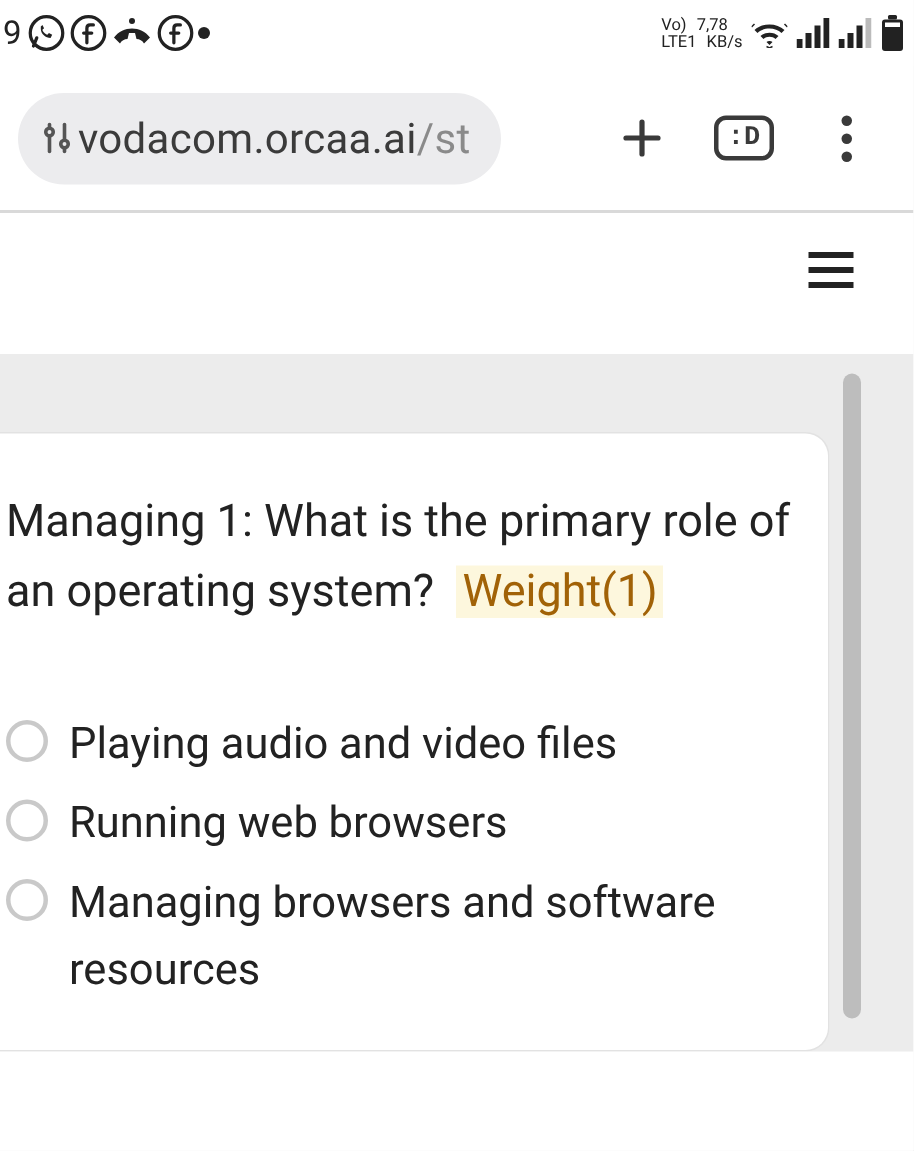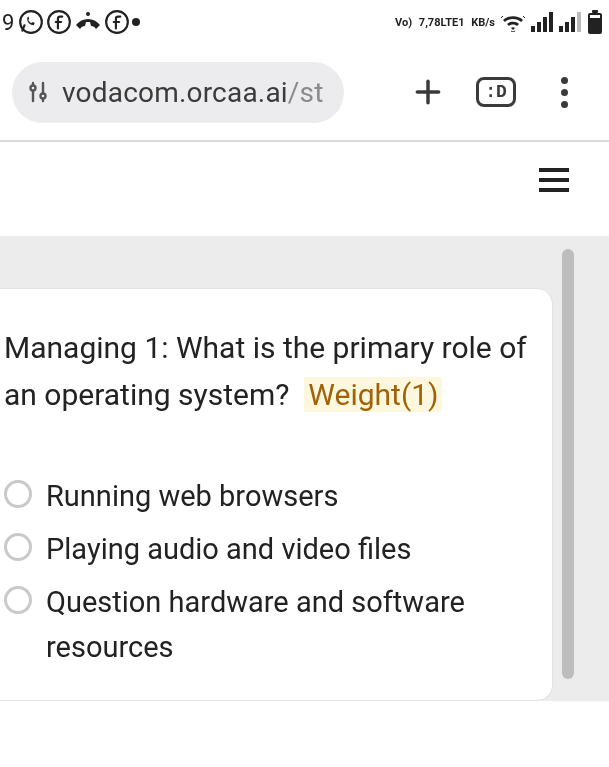--- a/index.html
+++ b/index.html
@@ -4,27 +4,27 @@
 <style>
   * { margin: 0; padding: 0; box-sizing: border-box; }
   html, body { width: 609px; height: 767px; font-family: Roboto, "Helvetica Neue", Arial, sans-serif; background:#fff; overflow:hidden; }
   
   
   .status-bar { height: 44px; background:#fff; display:flex; align-items:center; justify-content:space-between; padding: 0 6px 0 2px; }
   .status-left, .status-right { display:flex; align-items:center; gap:6px; }
   .status-left { gap:2px; }
   .sb-icon { color:#222; display:flex; align-items:center; justify-content:center; }
   .sb-num { font-size:22px; color:#222; margin-right:2px;}
-  .net-stack { display:flex; flex-direction:row; align-items:flex-start; line-height:1; font-size:11px; color:#222;font-weight:bold; }
+  .net-stack { display:flex; flex-direction:column; align-items:flex-start; line-height:1; font-size:11px; color:#222; }
   .net-stack .row { display:flex; gap:2px; }
   .dot { width:8px; height:8px; border-radius:50%; background:#222; }
   
   
   .chrome { height: 96px; display:flex; align-items:center; padding: 0 22px 0 12px; gap: 22px; }
-  .url-pill { flex: 0 0 auto; display:flex; align-items:center; gap:10px; background:#ececee; border-radius: 40px; padding: 14px 20px 14px 16px; }
+  .url-pill { flex: 0 0 auto; display:flex; align-items:center; background:#ececee; border-radius: 40px; padding: 14px 20px 14px 16px; }
   .url-text { font-size:28px; color:#3b3b3b; letter-spacing:0.2px;}
   .url-text .path { color:#8a8a8a; }
   .chrome-spacer { flex:1; }
   .chrome-btn { width:46px; height:46px; display:flex; align-items:center; justify-content:center; color:#3a3a3a; }
   .tabcount { border:3px solid #3a3a3a; border-radius:8px; padding:2px 6px; font-size:18px; font-weight:700; font-family: "Courier New", monospace; }
   .kebab { display:flex; flex-direction:column; gap:5px; }
   .kebab span { width:7px; height:7px; border-radius:50%; background:#3a3a3a; }
   
   
   .page { position:relative; height: calc(767px - 44px - 96px); background:#fff; }
@@ -169,29 +169,29 @@
   <div class="gray-gap"></div>
   <div class="content-wrap">
     <div class="card">
       <div class="q-title">
         <span>Managing 1: </span><span>What is the primary role of an operating system?</span>
         &nbsp;<span class="weight">Weight(1)</span>
       </div>
       <div class="options">
         <label class="option">
           <span class="radio"></span>
+          <span class="opt-label">Playing audio and video files</span>
+        </label>
+        <label class="option">
+          <span class="radio"></span>
           <span class="opt-label">Running web browsers</span>
         </label>
         <label class="option">
           <span class="radio"></span>
-          <span class="opt-label">Playing audio and video files</span>
-        </label>
-        <label class="option">
-          <span class="radio"></span>
-          <span class="opt-label">Question hardware and software resources</span>
+          <span class="opt-label">Managing browsers and software resources</span>
         </label>
       </div>
       <div class="card-scroll">
         <div class="track"></div>
         <div class="thumb"></div>
       </div>
     </div>
   </div>
 </div>
 

